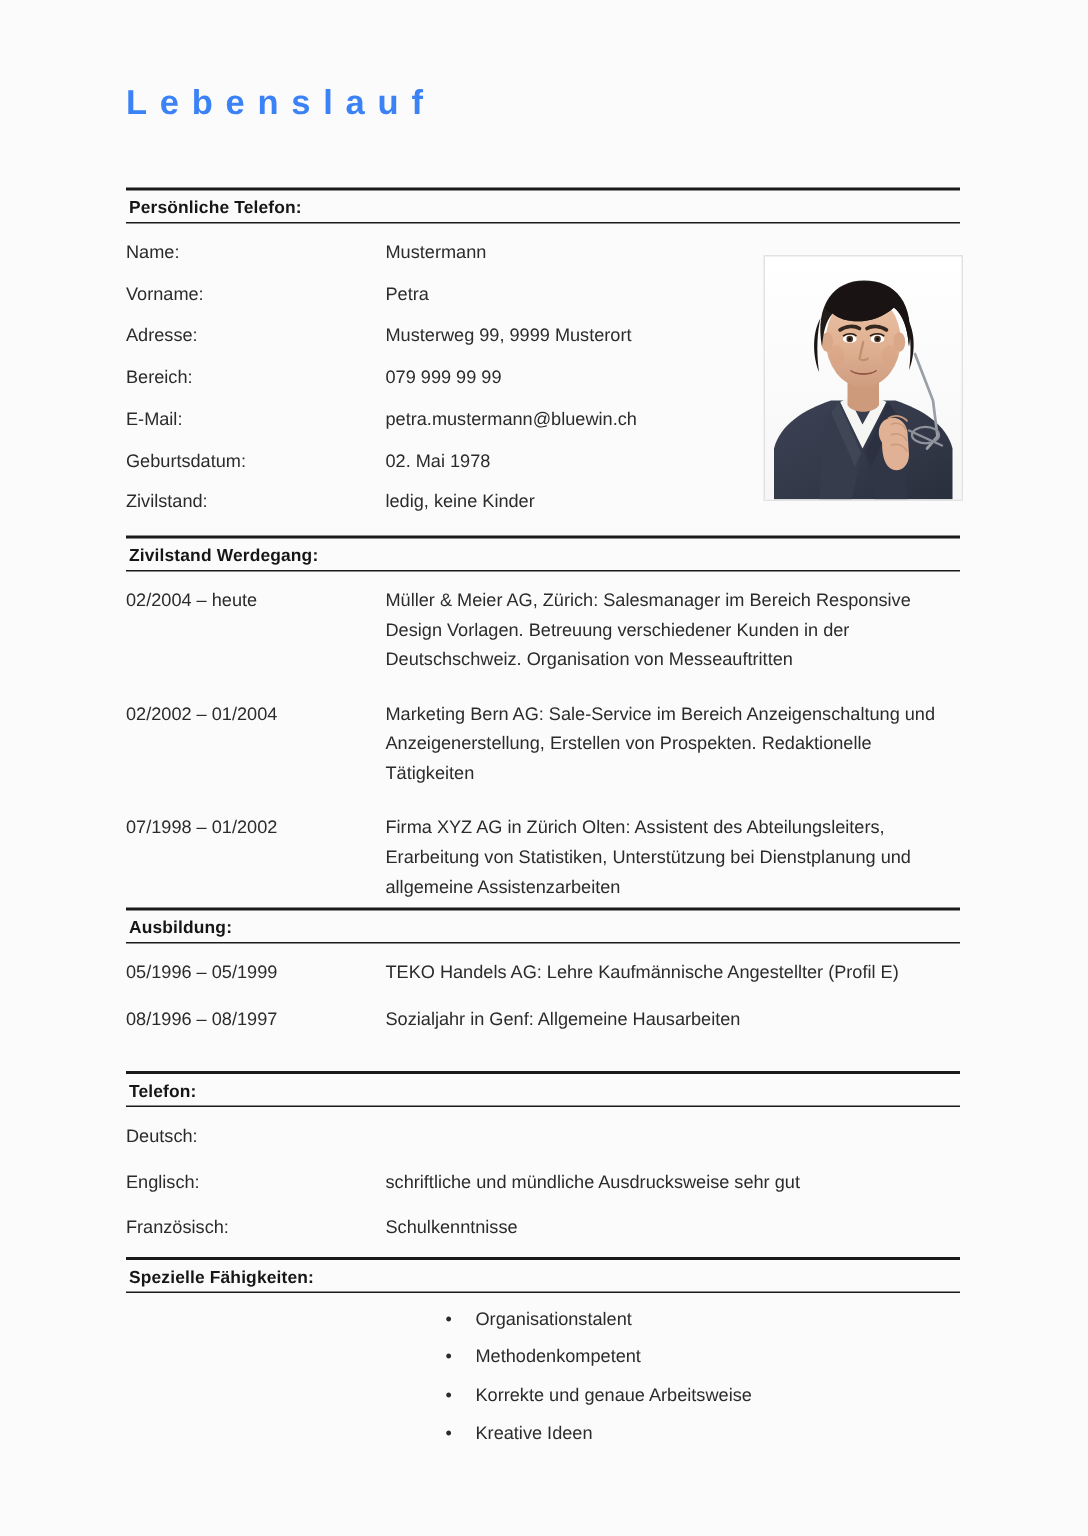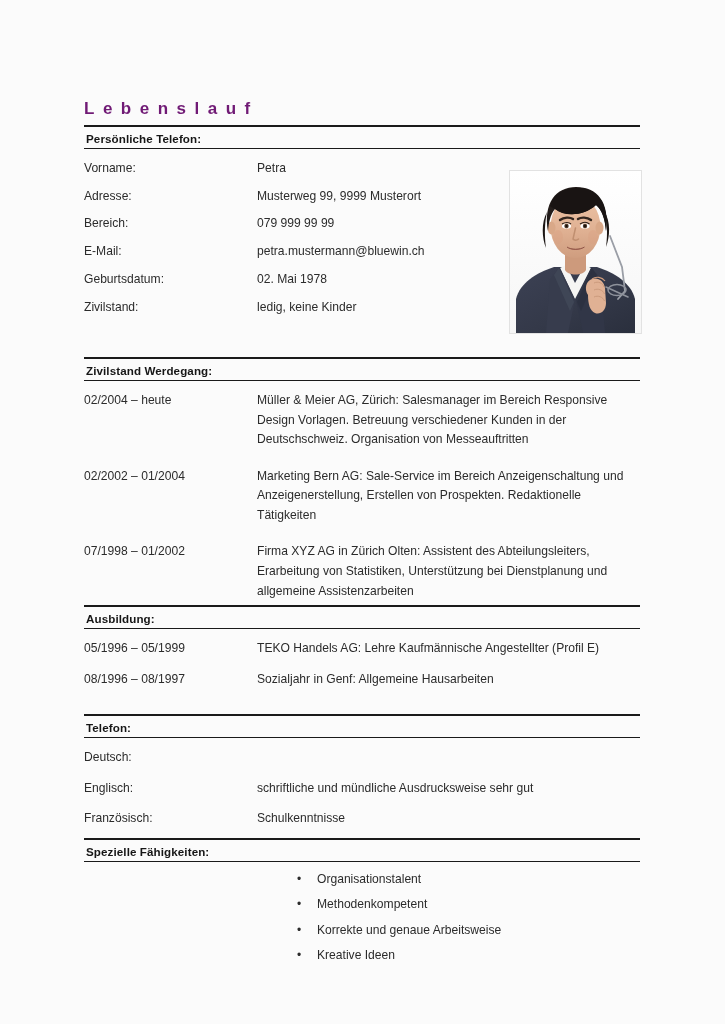--- a/index.html
+++ b/index.html
@@ -18,26 +18,25 @@
   .page {
     position: absolute;
     inset: 0;
     background: #fbfbfb;
   }
 
   .doc-title {
     position: absolute;
     left: 84px;
     top: 55px;
-    font-size: 17px;
+    font-size: 23px;
     font-weight: 700;
     letter-spacing: 8.5px;
-    color: #701a75;
+    color: #3b82f6;
     line-height: 1.2;
-    margin-top: 44px;
   }
 
   
   .section {
     position: absolute;
     left: 84px;
     width: 556px;
   }
   .sec-head {
     border-top: 2.2px solid #1a1a1a;
@@ -124,20 +123,24 @@
 </head>
 <body>
 
 <div class="page">
 
   <div class="doc-title">Lebenslauf</div>
 
   <div class="section" style="top:125px;">
     <div class="sec-head">Persönliche Telefon:</div>
     <div class="rows">
+      <div class="row">
+        <div class="label">Name:</div>
+        <div class="value">Mustermann</div>
+      </div>
       <div class="row">
         <div class="label">Vorname:</div>
         <div class="value">Petra</div>
       </div>
       <div class="row">
         <div class="label">Adresse:</div>
         <div class="value">Musterweg 99, 9999 Musterort</div>
       </div>
       <div class="row">
         <div class="label">Bereich:</div>

